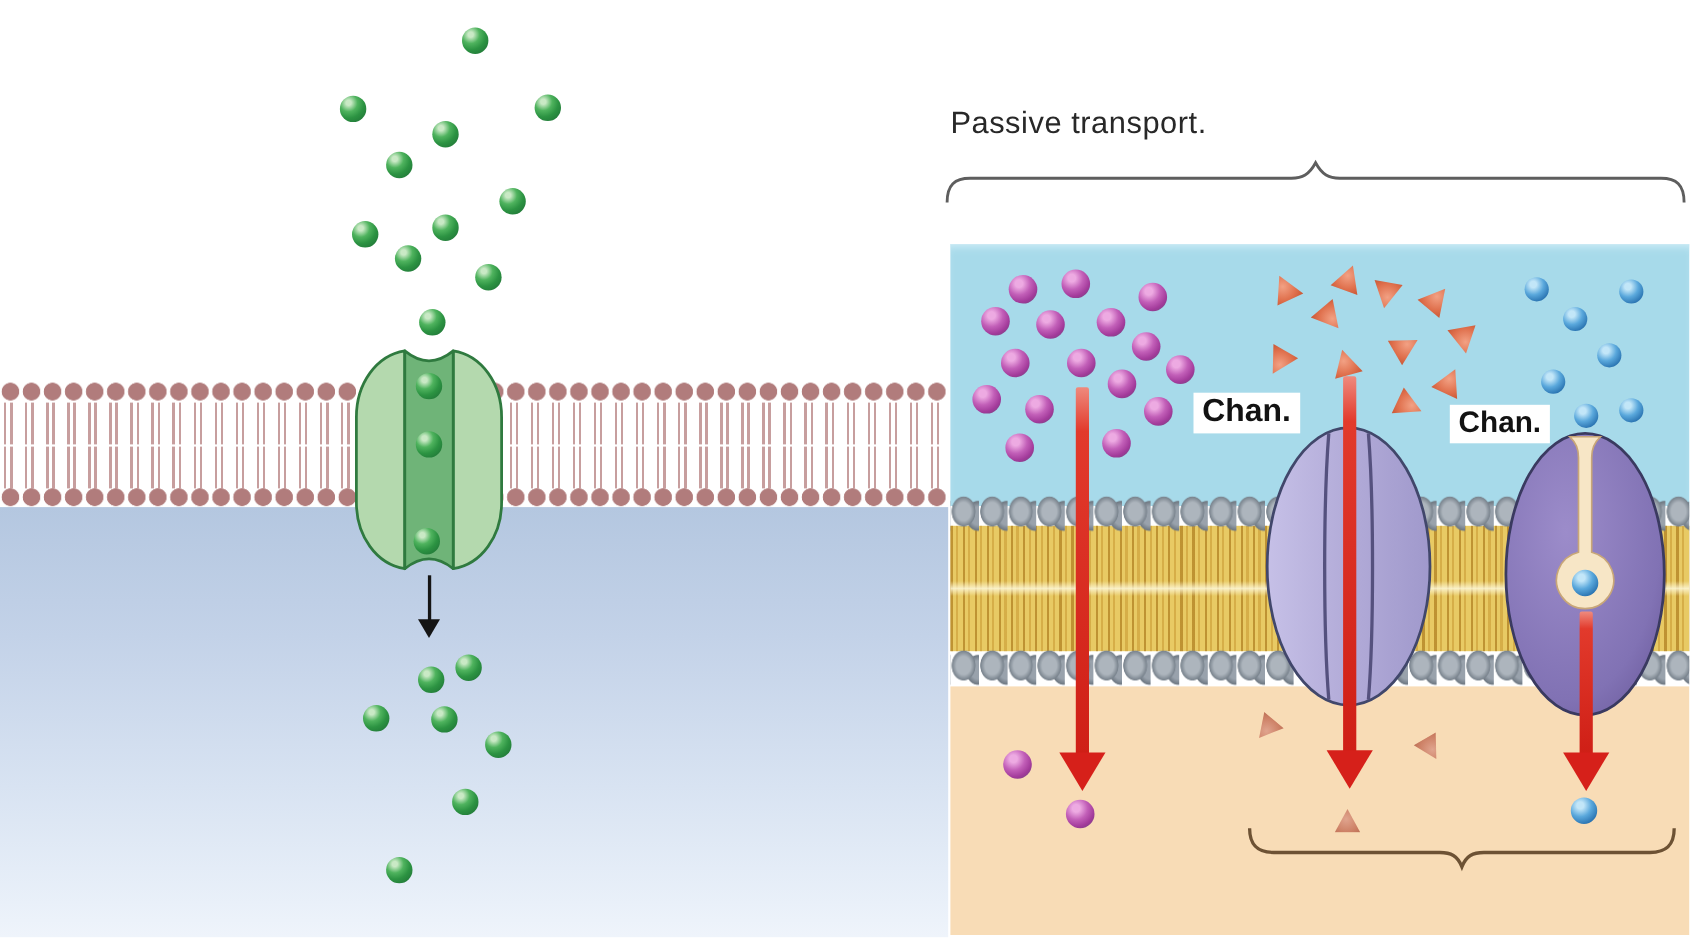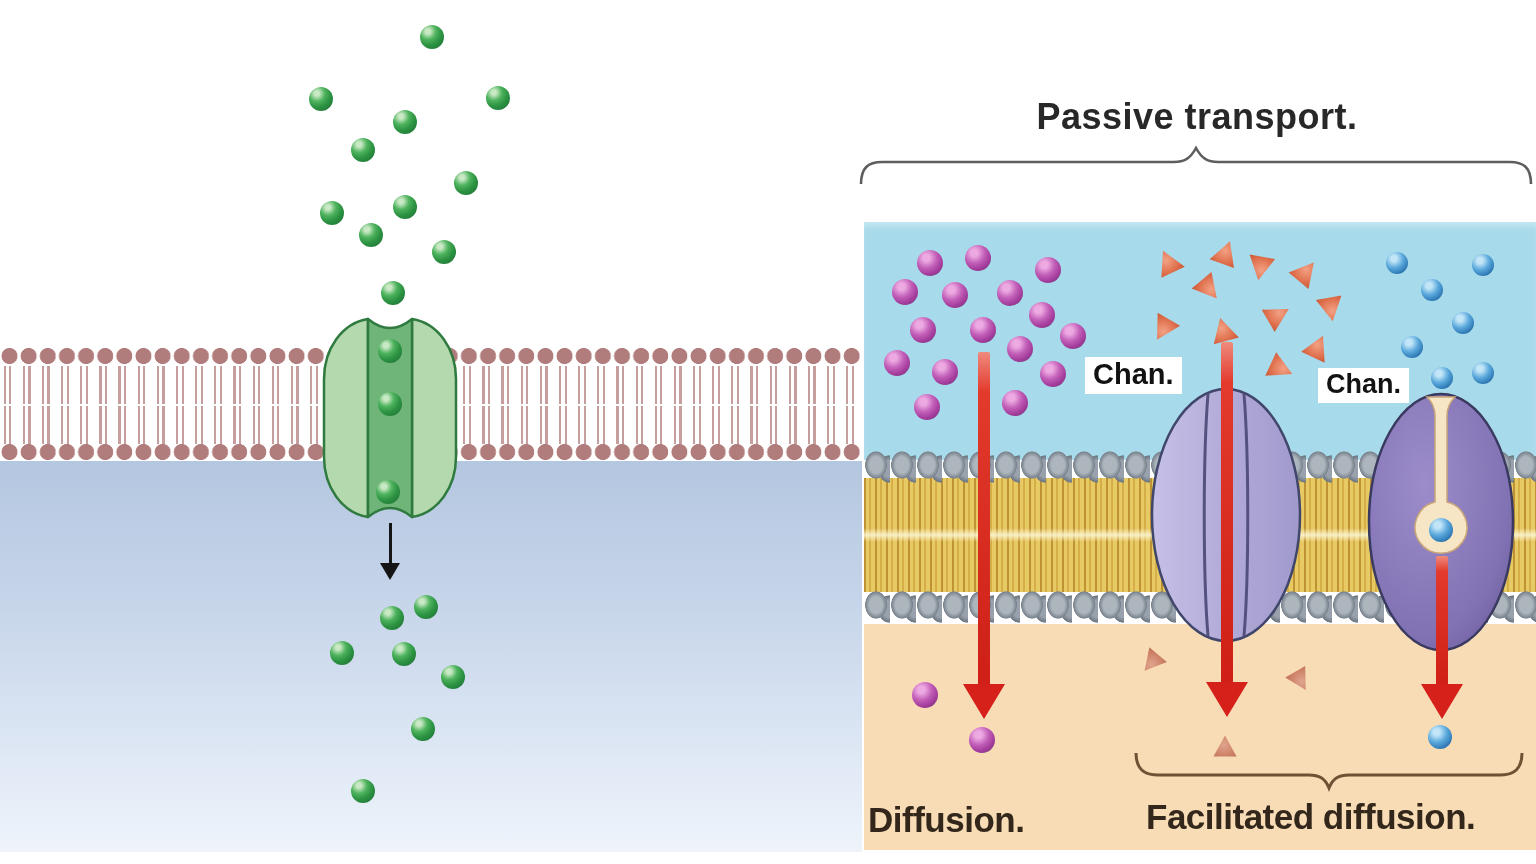--- a/index.html
+++ b/index.html
@@ -30,21 +30,21 @@
       repeating-linear-gradient(90deg,rgba(163,110,18,.6) 0 2px,rgba(0,0,0,0) 2px 5px,
         rgba(196,146,44,.5) 5px 7px,rgba(0,0,0,0) 7px 11px); }
   .rp-heads { left:864px; width:672px; height:36px; z-index:2; background-repeat:repeat-x;
     background-image:
       radial-gradient(ellipse 12px 15px at 12px 17px,#adb5bd 55%,#79838d 88%,rgba(0,0,0,0) 93%),
       radial-gradient(ellipse 12px 15px at 25px 21px,#99a2ac 55%,#6d7781 88%,rgba(0,0,0,0) 93%);
     background-size:26px 36px; }
   .rp-cyto { left:864px; top:624px; width:672px; height:226px; background:#f8dcb6; z-index:0; }
 
   
-  .rp-title { left:864px; top:96px; width:666px; text-align:center; font-size:36px; font-weight:bold;
+  .rp-title { left:864px; top:96px; width:666px; font-size:28px; font-weight:normal;
     color:#282828; letter-spacing:.5px; z-index:6; }
   .white-label { background:#ffffff; color:#121212; font-weight:bold; z-index:6; line-height:1.05;
     padding:2px 8px 5px; }
   .chan-label { left:1085px; top:357px; font-size:29px; }
   .carr-label { left:1318px; top:368px; font-size:27px; }
   .bottom-label { font-weight:bold; color:#32271a; z-index:6; font-size:35px; letter-spacing:-0.5px; }
   .diffusion-label { left:868px; top:800px; }
   .facilitated-label { left:1146px; top:797px; }
 
   .brace { z-index:6; }
@@ -131,22 +131,20 @@
   <div id="arrow2h" class="red-head"></div>
   <div id="arrow3s" class="red-shaft"></div>
   <div id="arrow3h" class="red-head"></div>
 
   <div class="white-label chan-label">Chan.</div>
   <div class="white-label carr-label">Chan.</div>
 
   <svg class="brace" style="left:1133px;top:750px" width="392" height="44" viewBox="0 0 392 44">
     <path d="M3,3 C3,19 11,25 25,25 L176,25 C186,25 192,28 196,38 C200,28 206,25 216,25 L367,25 C381,25 389,19 389,3" fill="none" stroke="#6d5234" stroke-width="3"></path>
   </svg>
-  <div class="bottom-label diffusion-label">Diffusion.</div>
-  <div class="bottom-label facilitated-label">Facilitated diffusion.</div>
 
 <div class="dot green" style="left: 420px; top: 25px; width: 24px; height: 24px;"></div>
     <div class="dot green" style="left: 309px; top: 87px; width: 24px; height: 24px;"></div>
     <div class="dot green" style="left: 486px; top: 86px; width: 24px; height: 24px;"></div>
     <div class="dot green" style="left: 393px; top: 110px; width: 24px; height: 24px;"></div>
     <div class="dot green" style="left: 351px; top: 138px; width: 24px; height: 24px;"></div>
     <div class="dot green" style="left: 454px; top: 171px; width: 24px; height: 24px;"></div>
     <div class="dot green" style="left: 393px; top: 195px; width: 24px; height: 24px;"></div>
     <div class="dot green" style="left: 320px; top: 201px; width: 24px; height: 24px;"></div>
     <div class="dot green" style="left: 359px; top: 223px; width: 24px; height: 24px;"></div>

